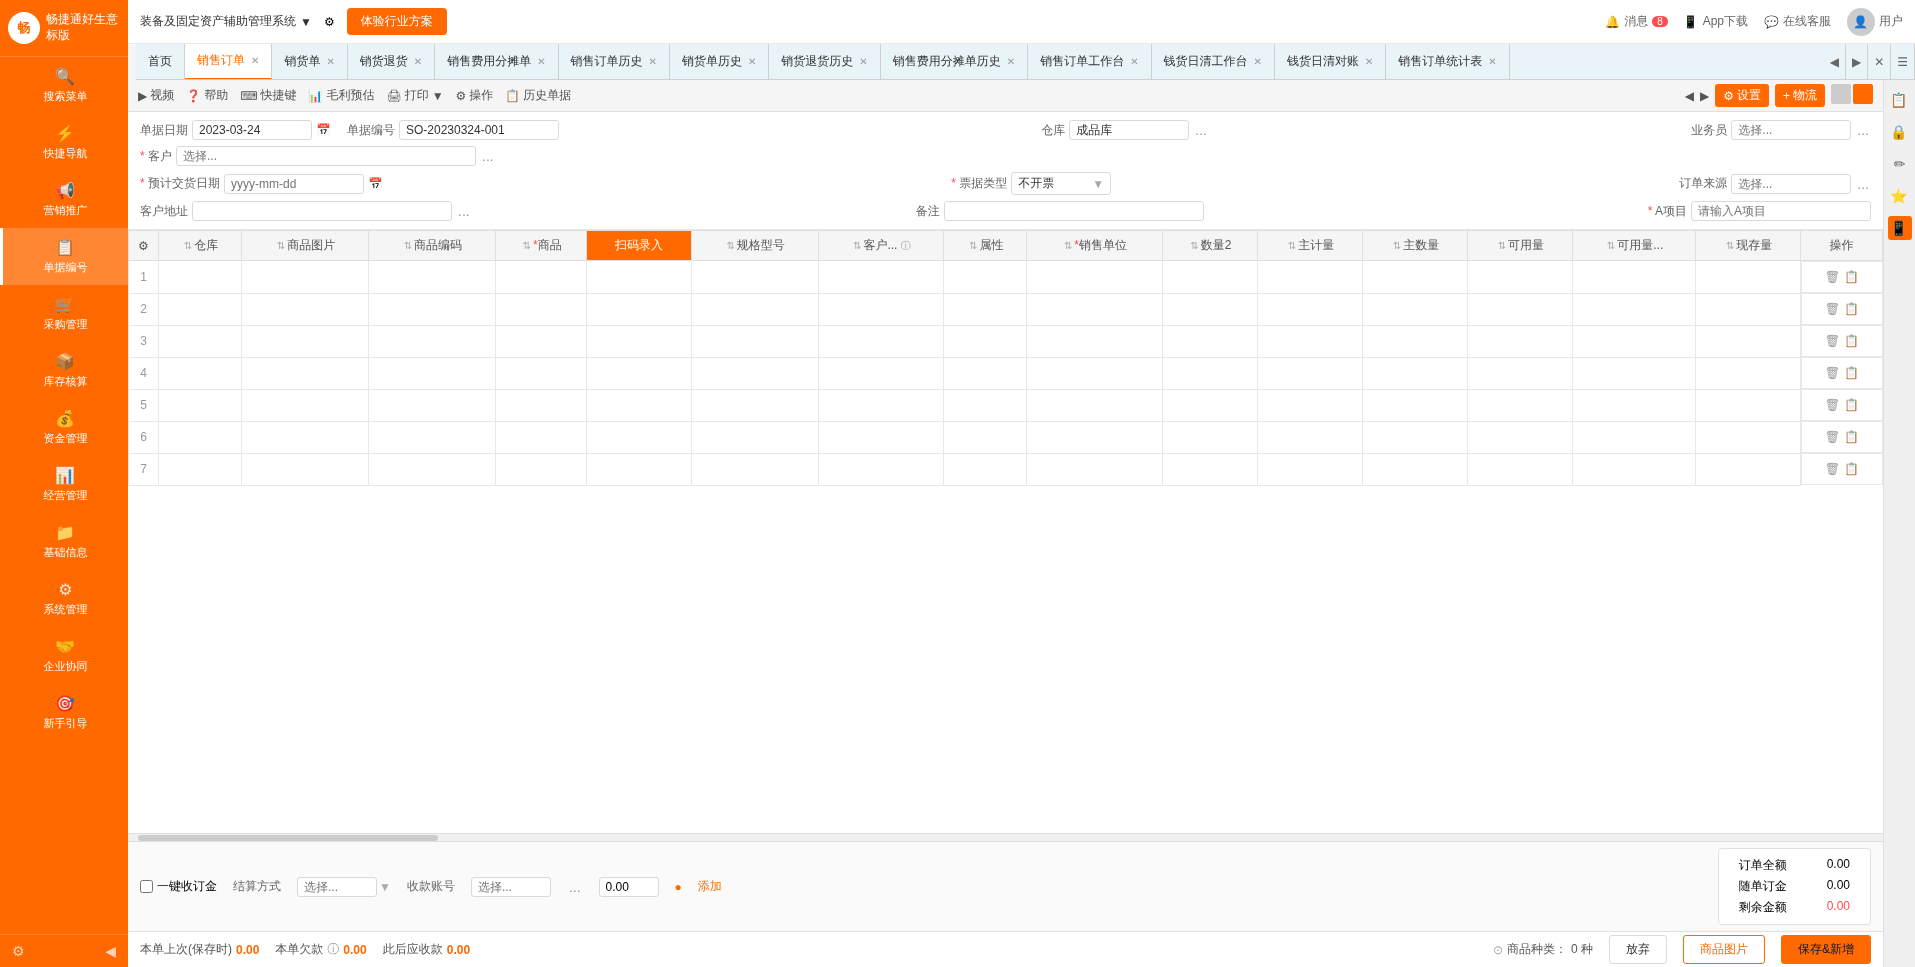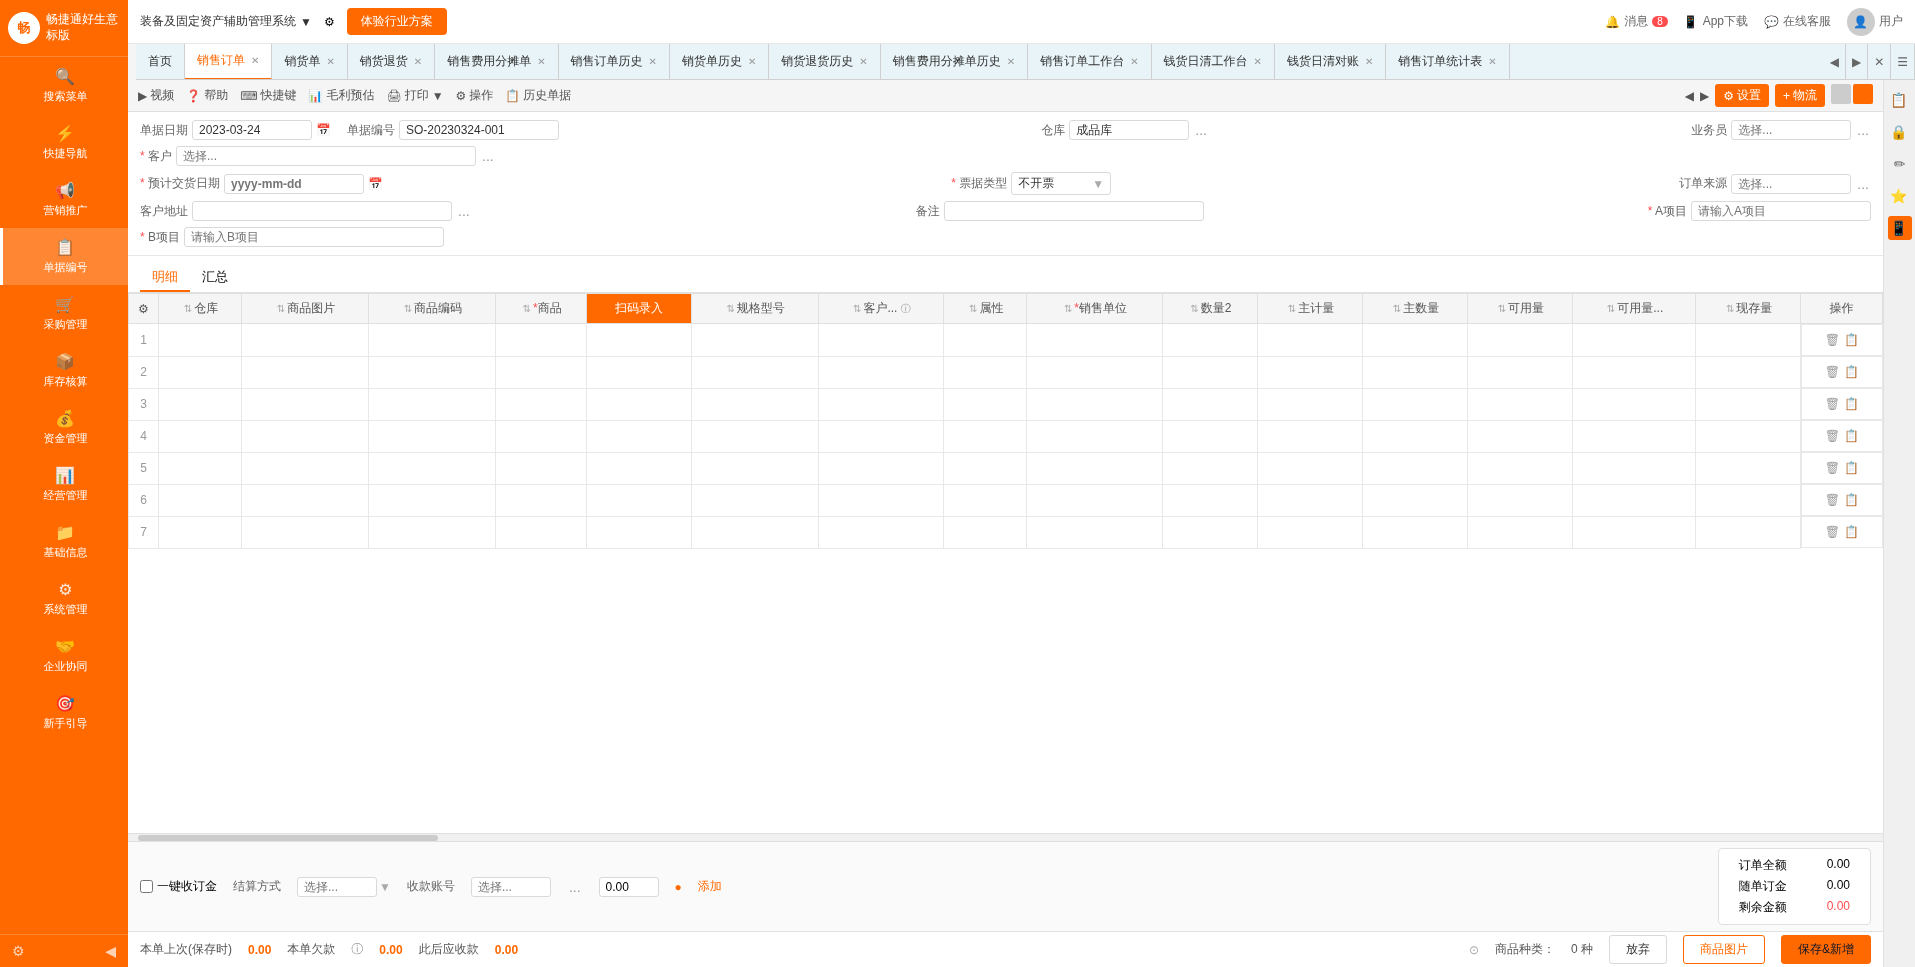--- a/index.html
+++ b/index.html
@@ -76,21 +76,21 @@
 
     
     .form-footer { padding: 6px 12px; border-top: 1px solid #e0e0e0; flex-shrink: 0; background: #fafafa; }
     .footer-row { display: flex; align-items: center; gap: 16px; }
     .checkbox-label { display: flex; align-items: center; gap: 4px; cursor: pointer; }
     .footer-input { border: 1px solid #d9d9d9; border-radius: 3px; padding: 2px 6px; width: 80px; font-size: 12px; }
     .add-btn { color: #ff6900; cursor: pointer; font-size: 12px; }
 
     
     .status-bar { height: 36px; background: #fff; border-top: 1px solid #e0e0e0; display: flex; align-items: center; padding: 0 12px; gap: 16px; flex-shrink: 0; }
-    .status-item { display: flex; align-items: center; gap: 16px; color: #555; font-size: 12px; }
+    .status-item { display: flex; align-items: center; gap: 4px; color: #555; font-size: 12px; }
     .status-value { color: #ff6900; font-weight: bold; }
     .status-divider { flex: 1; }
     .action-btn { border: 1px solid #d9d9d9; border-radius: 3px; padding: 5px 16px; background: #fff; cursor: pointer; font-size: 12px; color: #333; }
     .action-btn.primary { background: #ff6900; color: #0f172a; border-color: #ff6900; }
     .action-btn.outline { border-color: #ff6900; color: #ff6900; }
 
     
     .right-sidebar { width: 32px; background: #f0f0f0; border-left: 1px solid #e0e0e0; display: flex; flex-direction: column; align-items: center; padding: 8px 0; gap: 8px; flex-shrink: 0; }
     .right-sidebar-icon { width: 24px; height: 24px; display: flex; align-items: center; justify-content: center; cursor: pointer; color: #666; font-size: 14px; border-radius: 3px; }
     .right-sidebar-icon.active { background: #ff6900; color: #fff; }
@@ -343,21 +343,21 @@
             <input class="form-input placeholder" placeholder="选择..." style="width: 300px;">
             <span class="ellipsis-btn">...</span>
           </div>
           <div style="flex:1"></div>
           <div style="flex:1"></div>
         </div>
 
         <div class="form-row">
           <div class="form-field">
             <span class="form-label required">预计交货日期</span>
-            <input class="form-input placeholder" placeholder="yyyy-mm-dd" style="width: 140px; font-weight: bold;">
+            <input class="form-input placeholder" placeholder="yyyy-mm-dd" style="width: 140px;">
             <span style="cursor:pointer;color:#aaa;">📅</span>
           </div>
           <div style="flex:1"></div>
           <div class="form-field">
             <span class="form-label required">票据类型</span>
             <div class="form-select" style="width:100px;">
               <span>不开票</span>
               <span style="margin-left:auto;color:#aaa;">▼</span>
             </div>
           </div>
@@ -380,32 +380,22 @@
             <span class="form-label">备注</span>
             <input class="form-input" style="width: 260px;">
           </div>
           <div style="flex:1"></div>
           <div class="form-field">
             <span class="form-label required">A项目</span>
             <input class="form-input placeholder" placeholder="请输入A项目" style="width: 180px;">
           </div>
         </div>
 
-        <div class="form-row">
-          <div class="form-field">
-            <span class="form-label required">B项目</span>
-            <input class="form-input placeholder" placeholder="请输入B项目" style="width: 260px;">
-          </div>
-        </div>
-      </div>
-
-      <div class="detail-tabs">
-        <div class="detail-tab active">明细</div>
-        <div class="detail-tab">汇总</div>
-      </div>
+      </div>
+
 
       <div class="table-container">
         <table>
           <thead>
             <tr>
               <th style="width:30px;">⚙</th>
               <th><span class="col-sort">⇅</span>仓库</th>
               <th><span class="col-sort">⇅</span>商品图片</th>
               <th><span class="col-sort">⇅</span>商品编码</th>
               <th><span class="col-sort">⇅</span><span style="color:#ff4d4f">*</span>商品</th>

